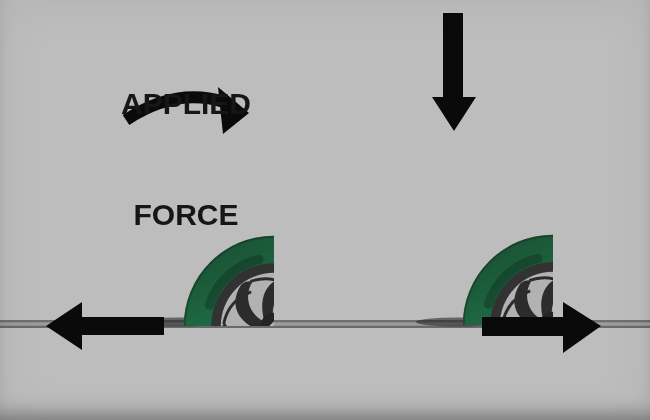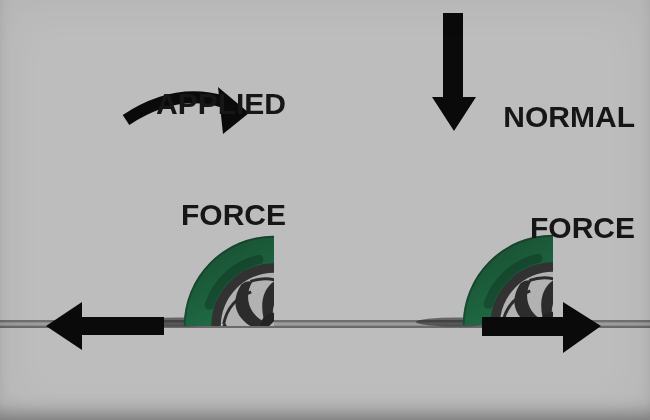--- a/index.html
+++ b/index.html
@@ -16,21 +16,21 @@
   }
   .ground{
     position:absolute;left:0;top:320px;width:650px;height:8px;
     background:linear-gradient(180deg,#6f6f6f 0%,#6f6f6f 22%,#9c9c9c 36%,#9c9c9c 64%,#6a6a6a 80%,#6a6a6a 100%);
   }
   .wheel{position:absolute;width:190px;height:190px;}
   #wheel-left{left:84px;top:136px;}
   #wheel-right{left:363px;top:135px;}
   .overlay{position:absolute;left:0;top:0;width:650px;height:420px;pointer-events:none;}
   .lbl{
-    position:absolute;text-align:right;
+    position:absolute;text-align:center;
     font-size:30px;line-height:37px;font-weight:700;
     color:#161616;white-space:pre;letter-spacing:0px;
   }
   #lbl-applied-torque{left:86px;top:11px;width:200px;}
   #lbl-normal-force{left:455px;top:24px;width:180px;}
   #lbl-applied-force{left:50px;top:340px;width:200px;}
   #lbl-tractive-force{left:390px;top:337px;width:200px;}
 </style>
 </head>
 <body>
@@ -115,24 +115,20 @@
 
     <polygon points="46,326 82,302 82,317 164,317 164,335 82,335 82,350" fill="#0a0a0a"></polygon>
 
     <polygon points="482,317 563,317 563,302 601,326 563,353 563,336 482,336" fill="#0a0a0a"></polygon>
   </svg>
 
   <div id="lbl-applied-torque" class="lbl">
     <div>APPLIED</div>
     <div>FORCE</div>
   </div>
-  <div id="lbl-normal-force" class="lbl">
-    <div>NORMAL</div>
-    <div>FORCE</div>
-  </div>
   <div id="lbl-applied-force" class="lbl">
     <div>APPLIED</div>
     
   </div>
   <div id="lbl-tractive-force" class="lbl">
     <div>TRACTIVE</div>
     
   </div>
 
 </div>

